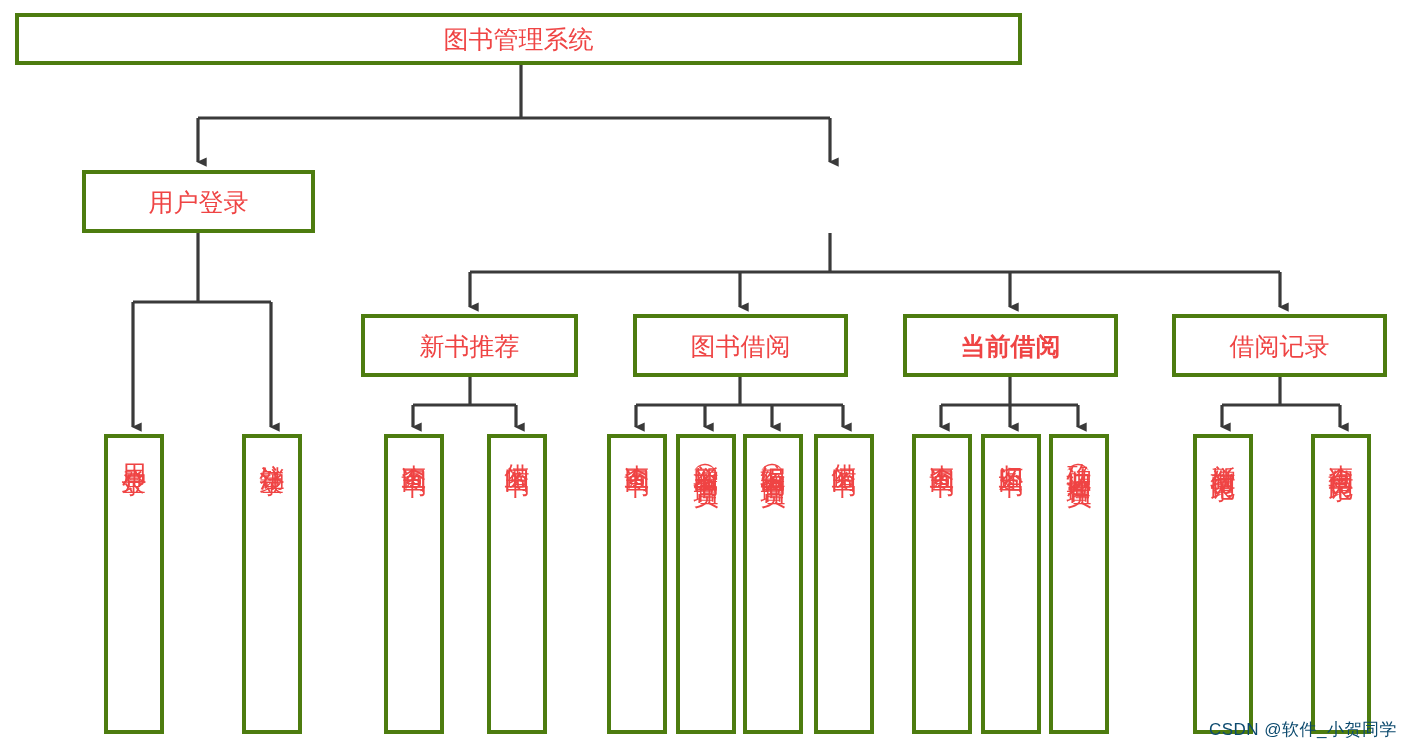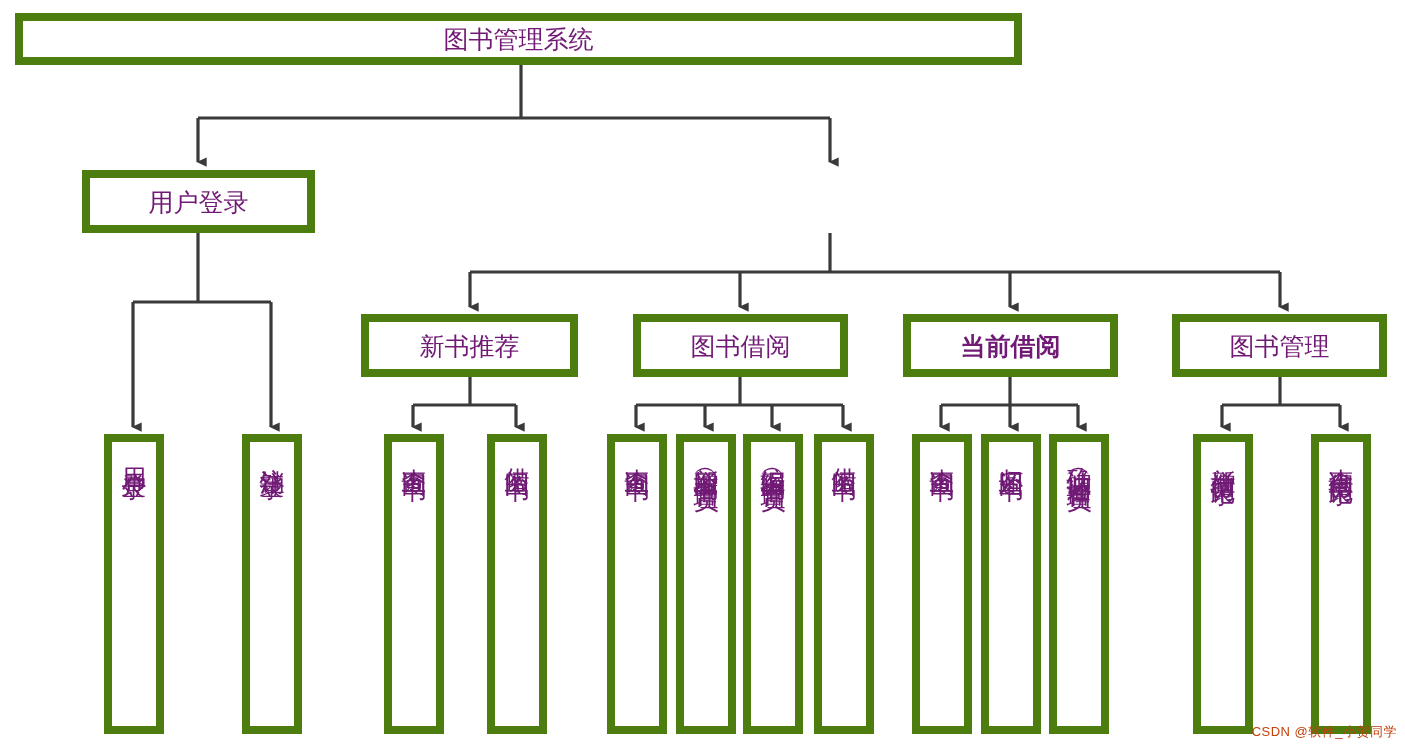--- a/index.html
+++ b/index.html
@@ -22,25 +22,25 @@
     left: 0;
     top: 0;
     width: 1405px;
     height: 747px;
     pointer-events: none;
   }
   .node {
     position: absolute;
     box-sizing: border-box;
     background: #ffffff;
-    border: 8px solid #4d7c0f;
+    border: 4px solid #4d7c0f;
     display: flex;
     align-items: center;
     justify-content: center;
-    color: #701a75;
+    color: #ef4444;
   }
   .node-label {
     display: block;
     text-align: center;
     line-height: 1.12;
     white-space: nowrap;
   }
   .horiz .node-label {
     font-size: 25px;
   }
@@ -54,22 +54,22 @@
     text-orientation: upright;
     font-size: 25px;
     letter-spacing: 3px;
     line-height: 1;
     white-space: normal;
   }
   .watermark {
     position: absolute;
     right: 8px;
     bottom: 6px;
-    font-size: 13px;
-    color: #c2410c;
+    font-size: 17px;
+    color: #0c4a6e;
     letter-spacing: 0.5px;
     white-space: nowrap;
     user-select: none;
     margin-left: 28px;
   }
 </style>
 </head>
 <body>
 
 <div id="stage">
@@ -137,21 +137,21 @@
   <div class="node horiz" style="left:361px; top:314px; width:217px; height:63px;">
     <span class="node-label">新书推荐</span>
   </div>
   <div class="node horiz" style="left:633px; top:314px; width:215px; height:63px;">
     <span class="node-label">图书借阅</span>
   </div>
   <div class="node horiz" style="left:903px; top:314px; width:215px; height:63px;font-weight:bold;">
     <span class="node-label">当前借阅</span>
   </div>
   <div class="node horiz" style="left:1172px; top:314px; width:215px; height:63px;">
-    <span class="node-label">图书管理</span>
+    <span class="node-label">借阅记录</span>
   </div>
 
   <div class="node vert" style="left:104px; top:434px; width:60px; height:300px;">
     <span class="node-label">用户登录</span>
   </div>
   <div class="node vert" style="left:242px; top:434px; width:60px; height:300px;">
     <span class="node-label">注销登录</span>
   </div>
 
   <div class="node vert" style="left:384px; top:434px; width:60px; height:300px;">

